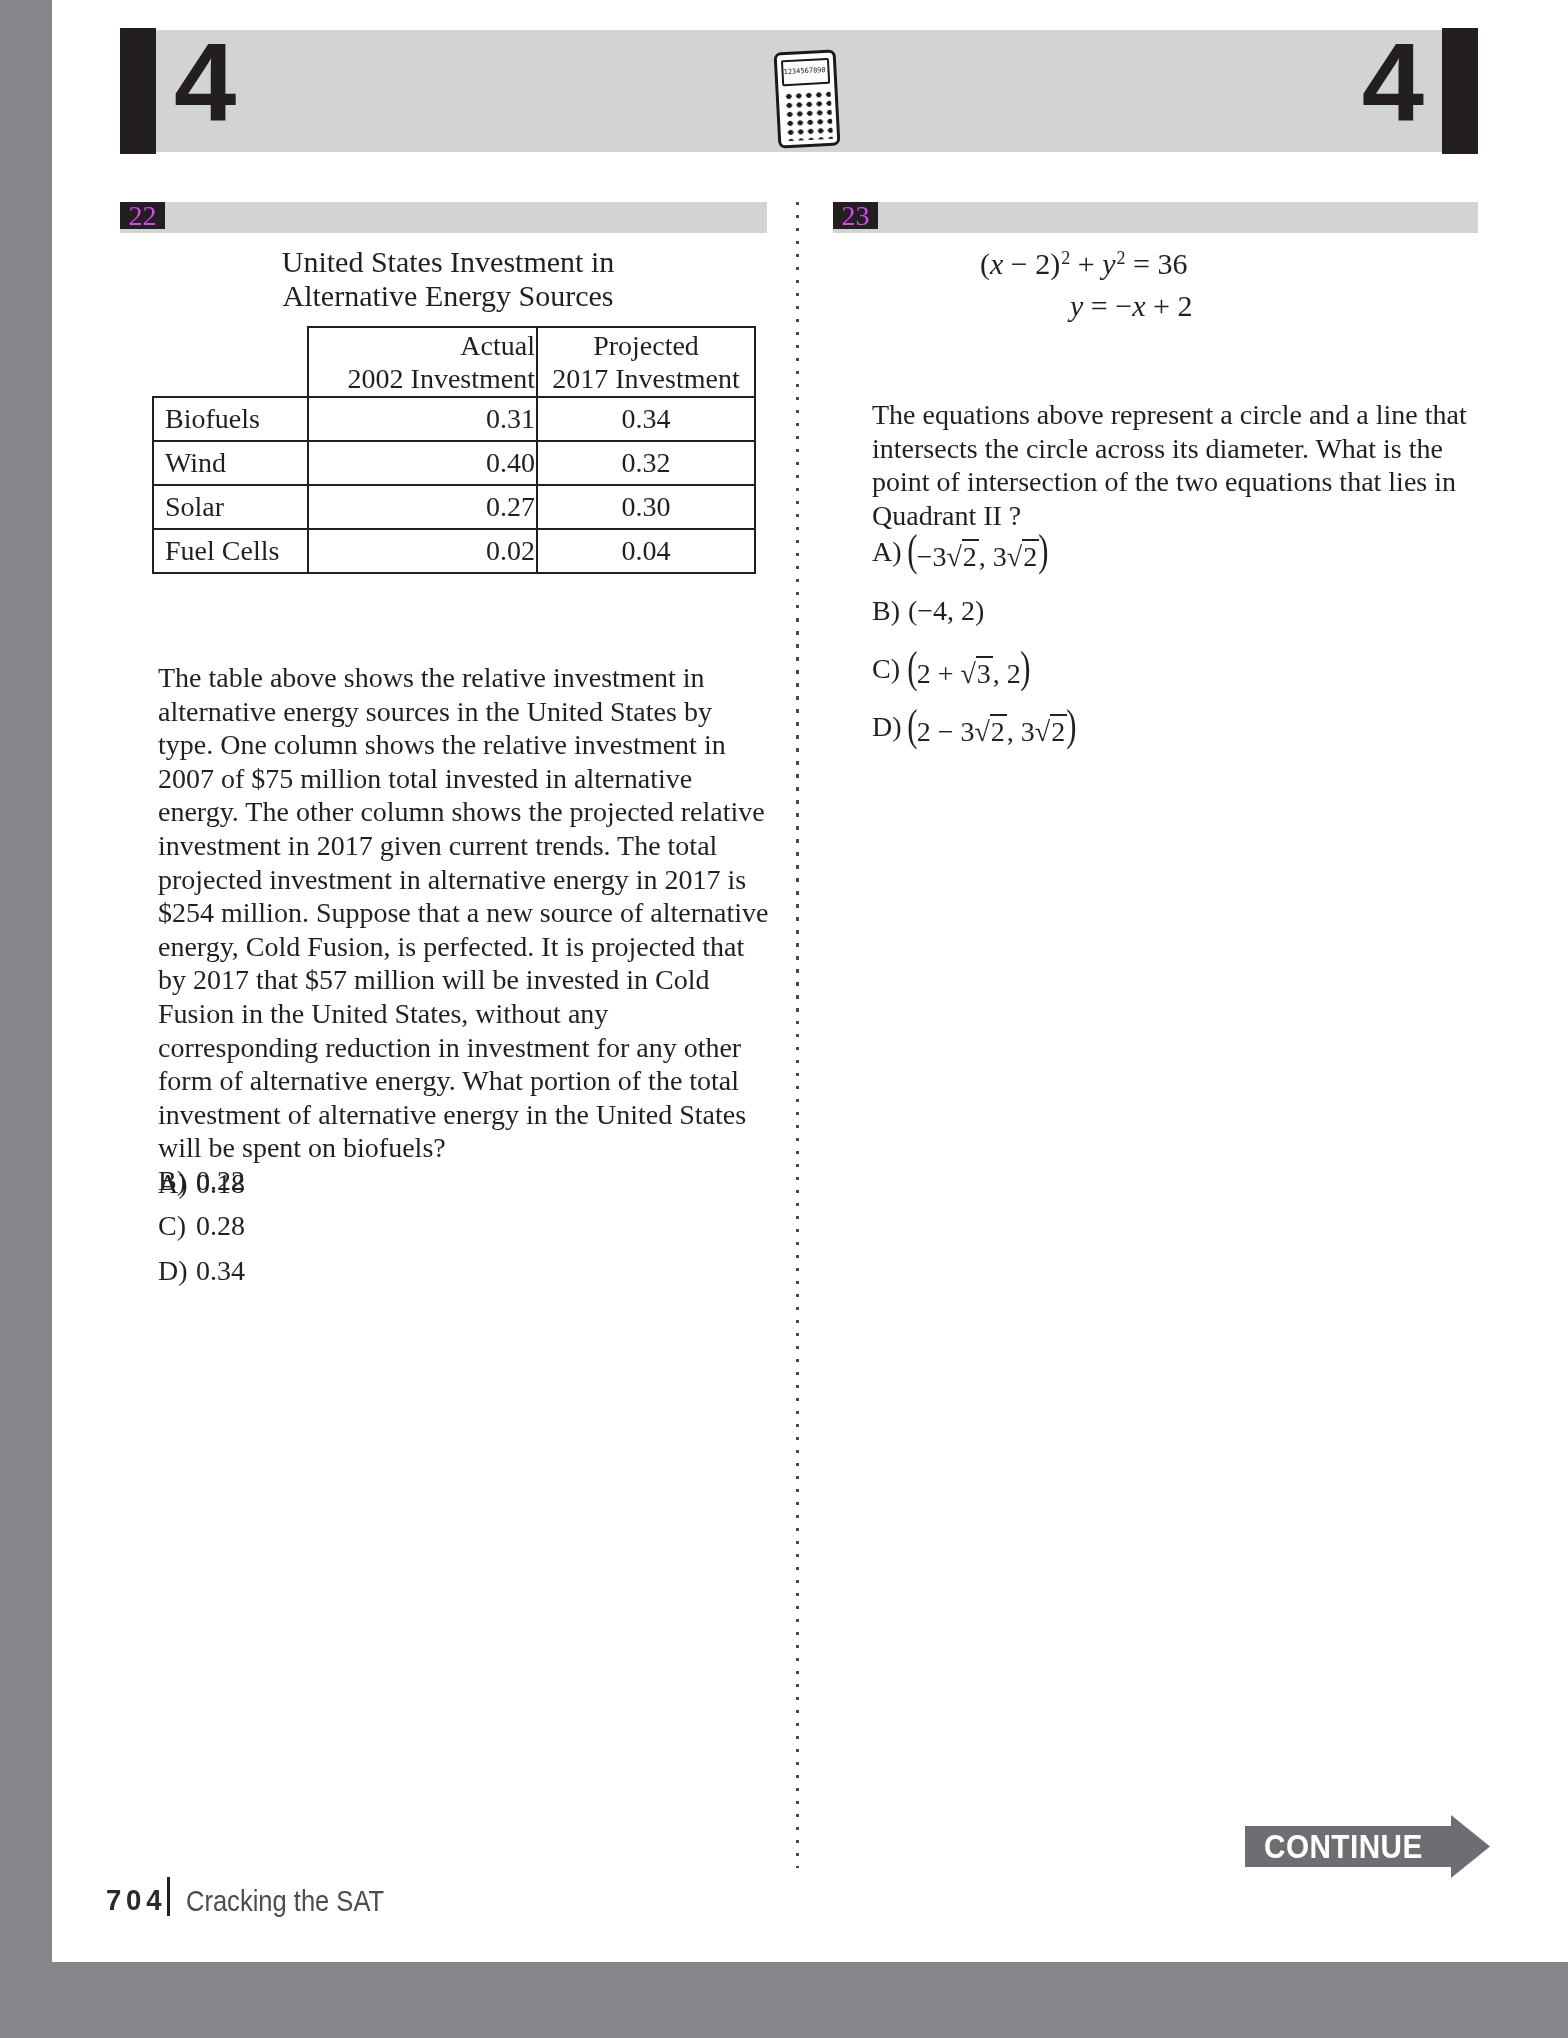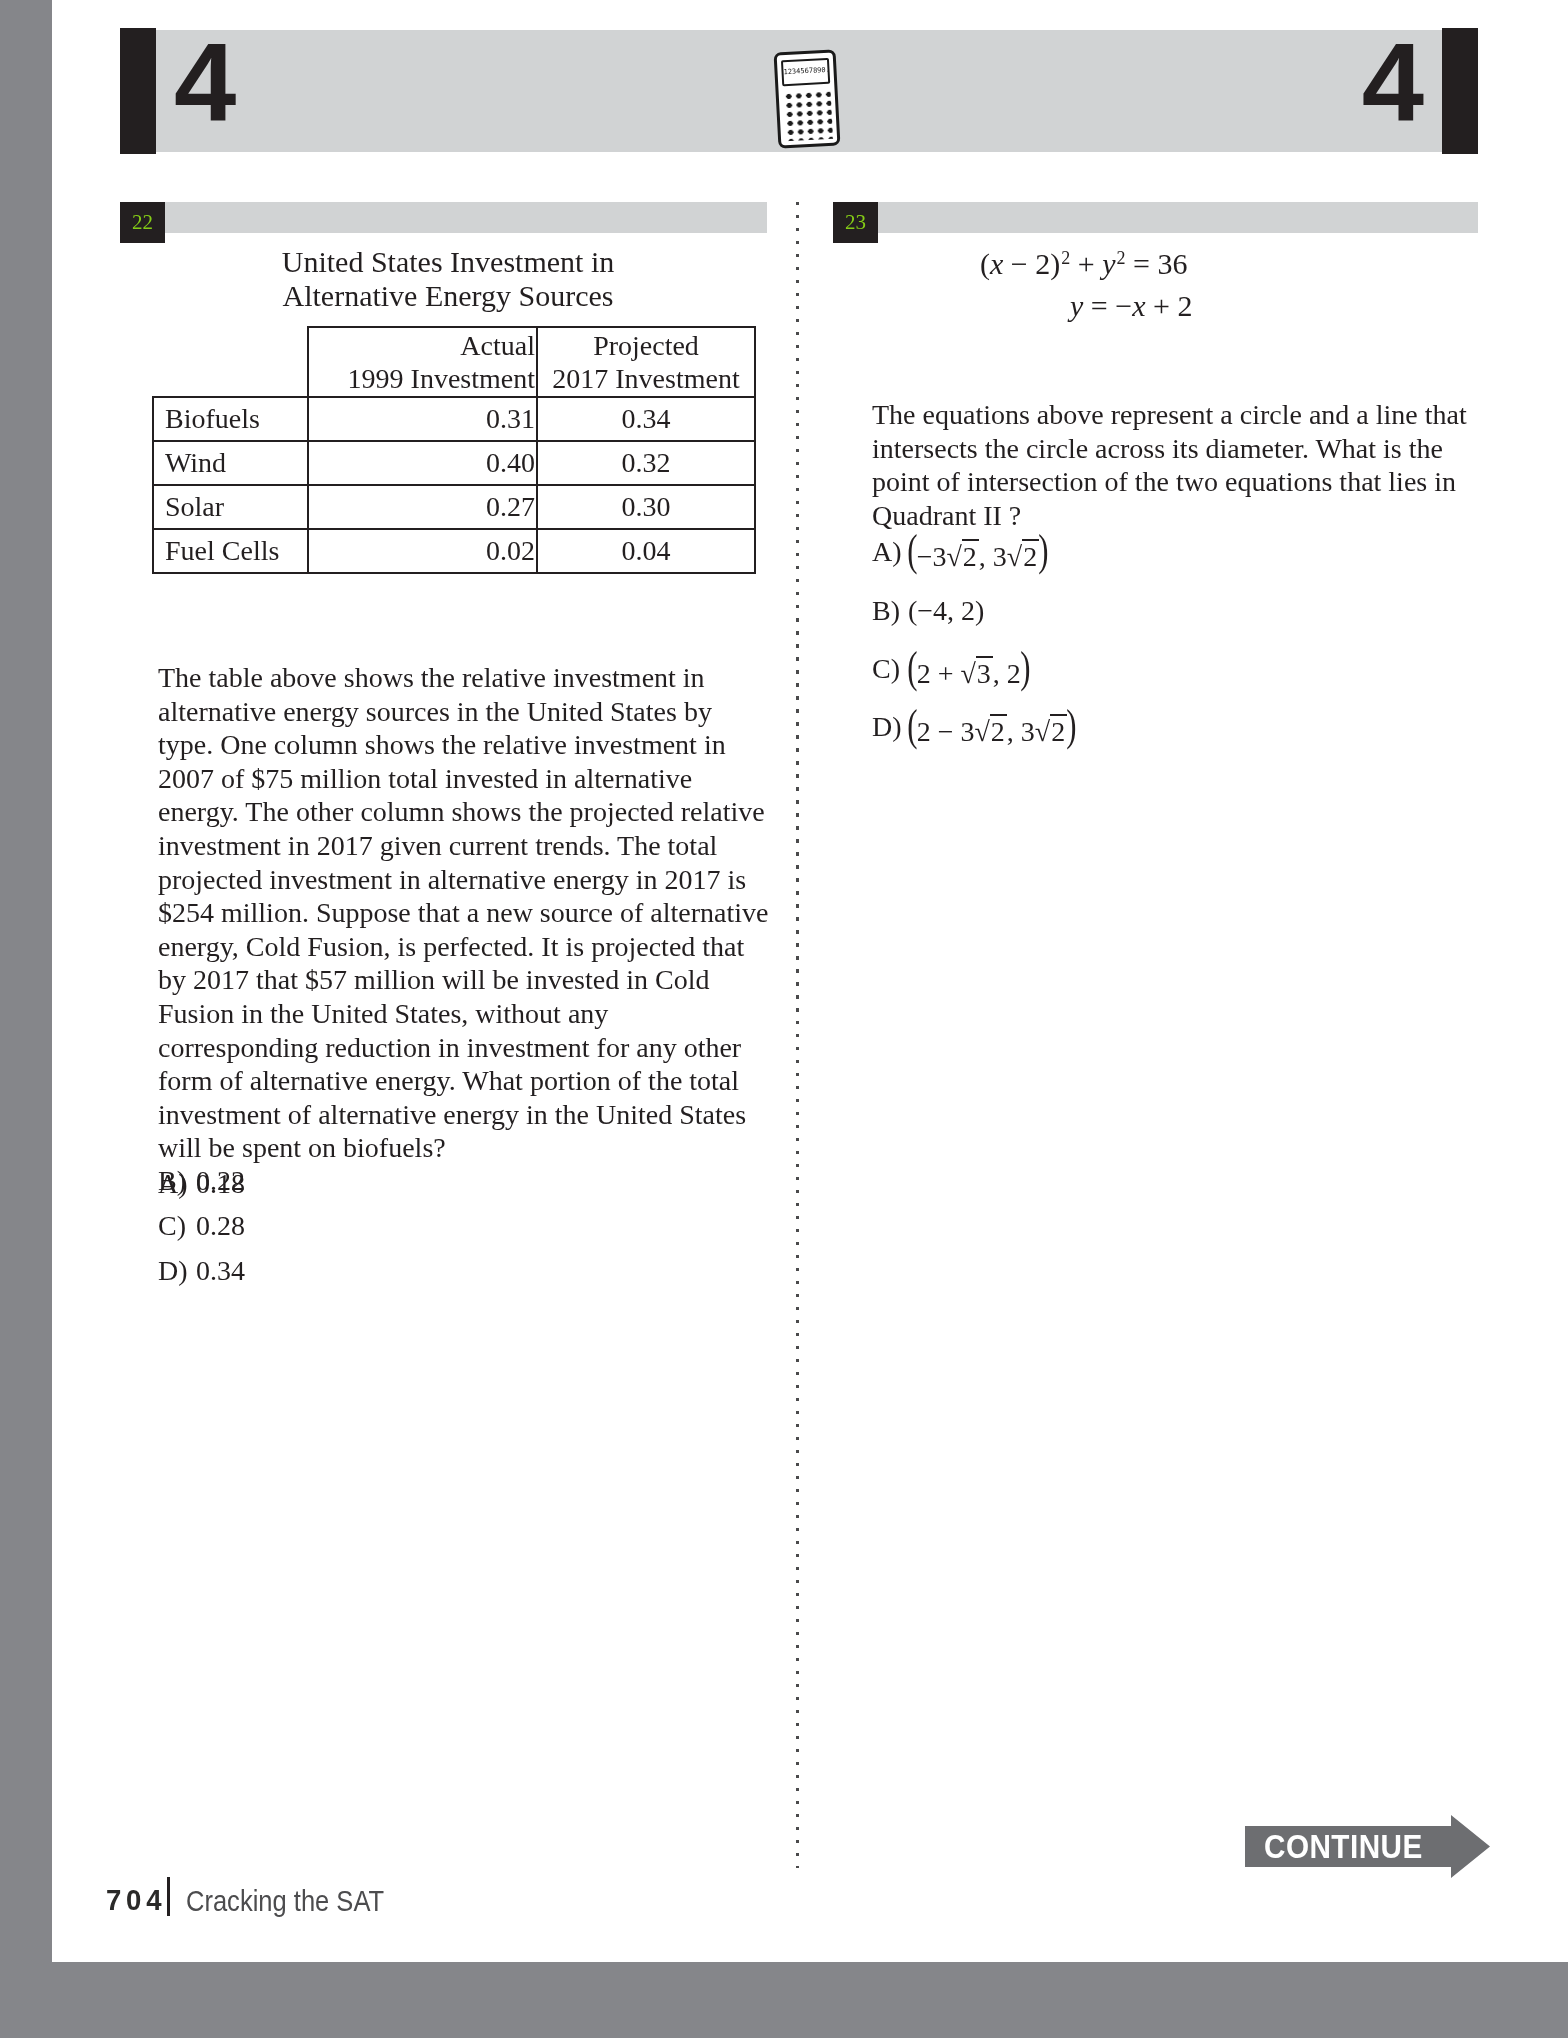--- a/index.html
+++ b/index.html
@@ -33,22 +33,22 @@
         background-size:10px 9px;background-position:1px 1px;}
 
   
   .divider{left:796px;top:202px;width:3px;height:1666px;
         background:repeating-linear-gradient(to bottom,#4a4a4c 0 3.5px,transparent 3.5px 13px);}
 
   
   .qbar{top:202px;height:31px;background:#d1d3d4;}
   .qbar.q22{left:120px;width:647px;}
   .qbar.q23{left:833px;width:645px;}
-  .qnum{position:absolute;left:0;top:0;width:45px;height:41px;background:#231f20;color:#84cc16;
-        font-size:21px;display:flex;align-items:center;justify-content:center;}
+  .qnum{position:absolute;left:0;top:0;width:45px;height:27px;background:#231f20;color:#d946ef;
+        font-size:28px;display:flex;align-items:center;justify-content:center;}
 
   
   .tbl-title{left:152px;top:245px;width:592px;text-align:center;font-size:30px;line-height:34px;}
   table.inv{position:absolute;left:152px;top:326px;border-collapse:collapse;table-layout:fixed;}
   table.inv td{border:2px solid #231f20;font-size:28px;vertical-align:middle;background:#fff;}
   table.inv td.blank{border:none;background:transparent;}
   table.inv .hd{height:70px;text-align:center;line-height:33px;}
   table.inv .lbl{width:141px;height:40px;padding-left:11px;}
   table.inv .val{width:225px;height:40px;text-align:right;}
   table.inv .val3{width:214px;height:40px;text-align:center;}
@@ -113,21 +113,21 @@
     <div>United States Investment in</div>
     <div>Alternative Energy Sources</div>
   </div>
 
   <table class="inv">
     <tbody>
         <tr>
       <td class="blank lbl"></td>
       <td class="hd val">
         <div>Actual</div>
-        <div>1999 Investment</div>
+        <div>2002 Investment</div>
       </td>
       <td class="hd val3">
         <div>Projected</div>
         <div>2017 Investment</div>
       </td>
     </tr>
     <tr>
       <td class="lbl">Biofuels</td>
       <td class="val">0.31</td>
       <td class="val3">0.34</td>

